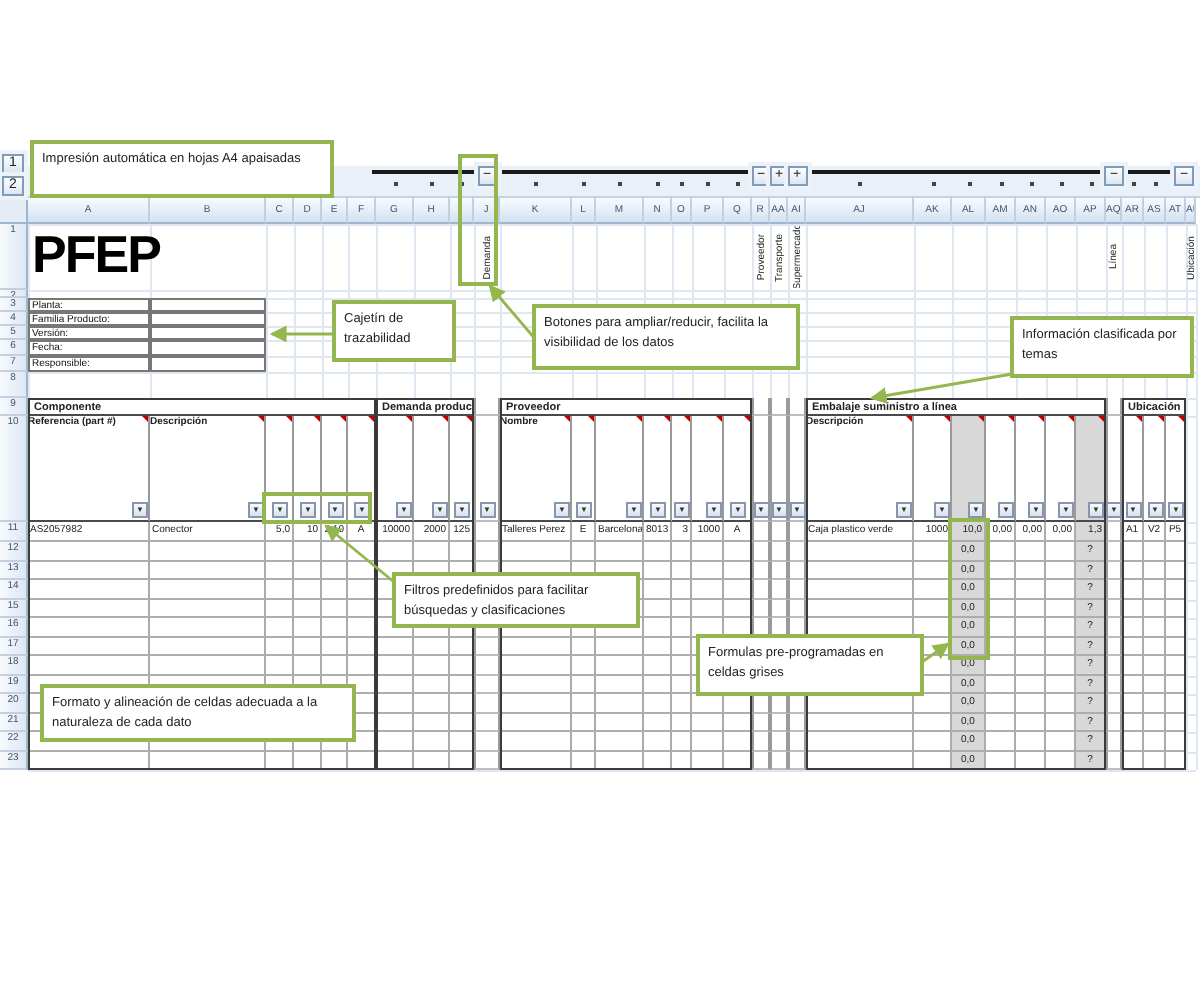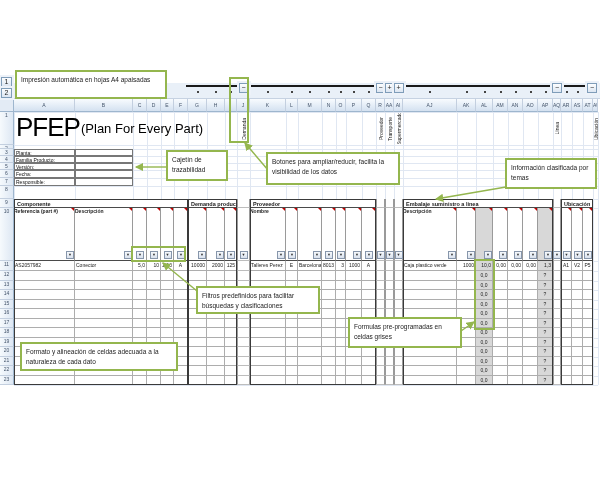--- a/index.html
+++ b/index.html
@@ -18,21 +18,21 @@
     border-right:1px solid #C3CFDF;border-bottom:1px solid #9EB6CE;color:#44546A;
     font-size:5px;line-height:12px;text-align:center;overflow:hidden;z-index:2;}
   .rowhdr{position:absolute;background:linear-gradient(to right,#F6FAFD,#DDE7F3);
     border-bottom:1px solid #C3CFDF;border-right:1px solid #9EB6CE;color:#44546A;
     font-size:5px;text-align:center;overflow:hidden;z-index:2;}
   #corner{position:absolute;left:0;top:99px;width:14px;height:13px;
     background:#E3EBF5;border-right:1px solid #9EB6CE;border-bottom:1px solid #9EB6CE;z-index:2;}
   .gl{position:absolute;background:#E0E7F2;z-index:0;}
 
   
-  #pfep{position:absolute;left:16px;top:112px;font-size:26px;font-weight:normal;
+  #pfep{position:absolute;left:16px;top:112px;font-size:26px;font-weight:bold;
     letter-spacing:-1px;color:#000;z-index:2;}
   #subtitle{position:absolute;left:81px;top:121px;font-size:13px;color:#000;z-index:2;}
 
   
   .gvl{position:absolute;display:flex;justify-content:center;align-items:center;overflow:hidden;z-index:2;}
   .vtext{writing-mode:vertical-rl;transform:rotate(180deg);white-space:nowrap;
     font-size:5px;color:#222;max-height:46px;overflow:hidden;}
 
   
   .cajl{position:absolute;background:#fff;border:0.5px solid #777;font-size:5px;
@@ -827,21 +827,20 @@
       <div class="ecell " style="left: 572px; top: 375.5px; width: 11px; height: 9.5px; position: absolute;"></div>
       <div class="ecell " style="left: 583px; top: 375.5px; width: 10px; height: 9.5px; position: absolute;"></div>
       <div class="frame" style="left: 14px; top: 199px; width: 174px; height: 186px; position: absolute;"></div>
       <div class="frame" style="left: 188px; top: 199px; width: 49px; height: 186px; position: absolute;"></div>
       <div class="frame" style="left: 250px; top: 199px; width: 126px; height: 186px; position: absolute;"></div>
       <div class="frame" style="left: 403px; top: 199px; width: 150px; height: 186px; position: absolute;"></div>
       <div class="frame" style="left: 561px; top: 199px; width: 32px; height: 186px; position: absolute;"></div>
     </div>
 
   <div id="pfep">PFEP</div>
-  <div id="subtitle">(Plan For Every Part)</div>
 
   <div id="gbox-j" class="gbox"></div>
   <div id="gbox-filter" class="gbox"></div>
   <div id="gbox-peso" class="gbox"></div>
 
   <svg id="arrows" viewBox="0 0 600 500">
     <defs>
       <marker id="ah" markerWidth="7" markerHeight="7" refX="5.2" refY="3" orient="auto">
         <path d="M0,0 L6,3 L0,6 z" fill="#94B64E"></path>
       </marker>

